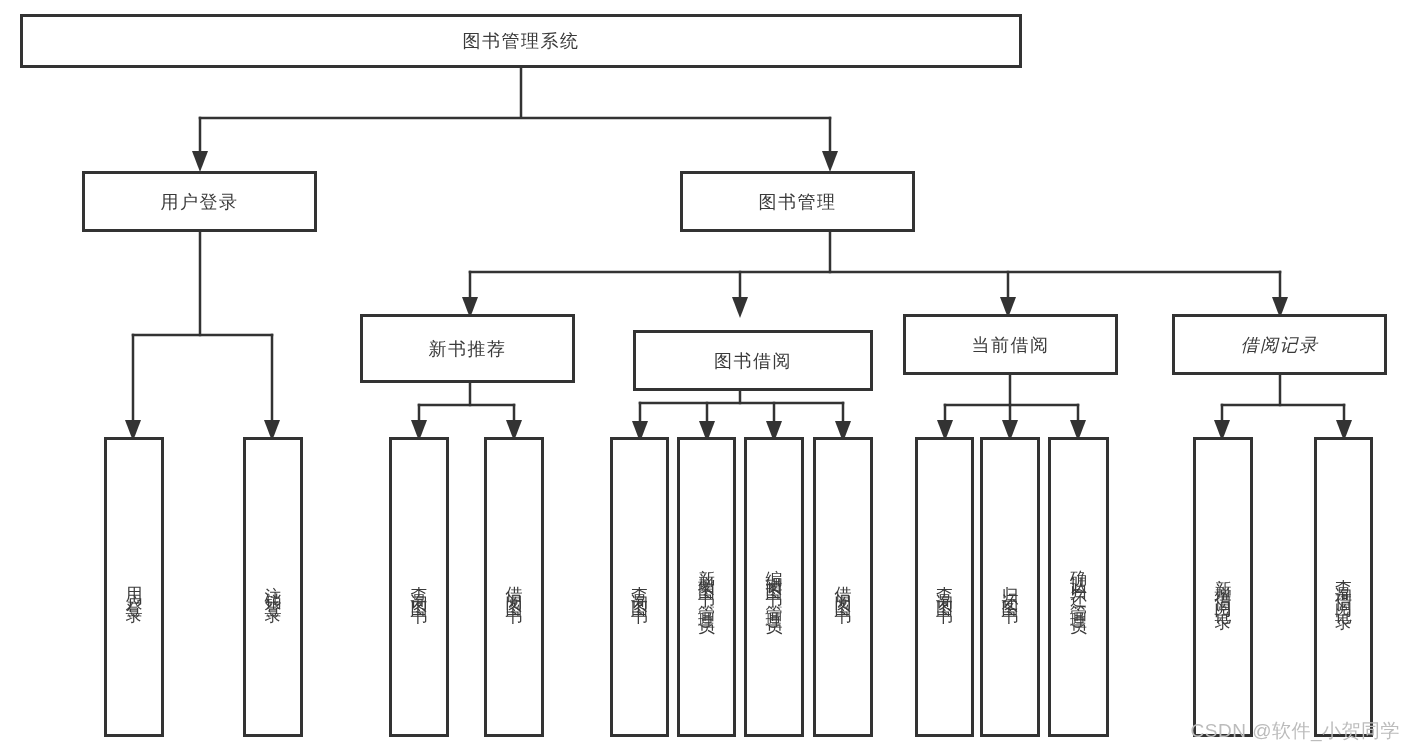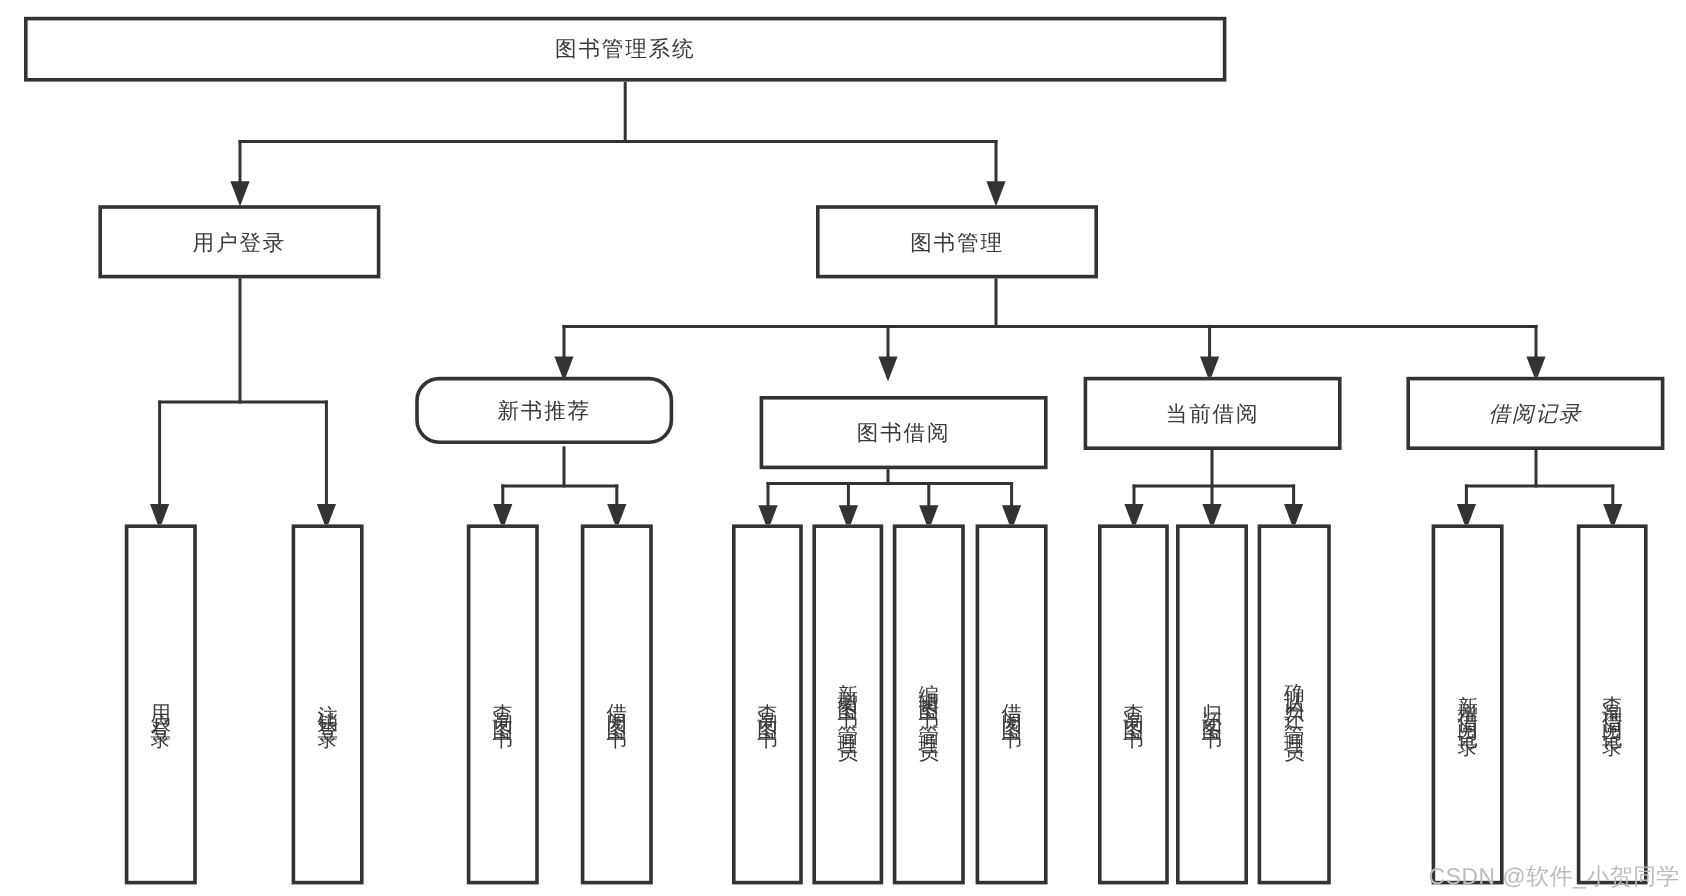--- a/index.html
+++ b/index.html
@@ -128,21 +128,21 @@
     <span class="hlabel">图书管理系统</span>
   </div>
 
   <div class="node" style="left:82px;top:171px;width:235px;height:61px;">
     <span class="hlabel">用户登录</span>
   </div>
   <div class="node" style="left:680px;top:171px;width:235px;height:61px;">
     <span class="hlabel">图书管理</span>
   </div>
 
-  <div class="node" style="left:346px;top:314px;width:215px;height:56px;border-radius:20px;">
+  <div class="node" style="left:360px;top:314px;width:215px;height:69px;">
     <span class="hlabel">新书推荐</span>
   </div>
   <div class="node" style="left:633px;top:314px;width:240px;height:61px;margin-top:16px;">
     <span class="hlabel">图书借阅</span>
   </div>
   <div class="node" style="left:903px;top:314px;width:215px;height:61px;">
     <span class="hlabel">当前借阅</span>
   </div>
   <div class="node" style="left:1172px;top:314px;width:215px;height:61px;font-style:italic;">
     <span class="hlabel">借阅记录</span>

